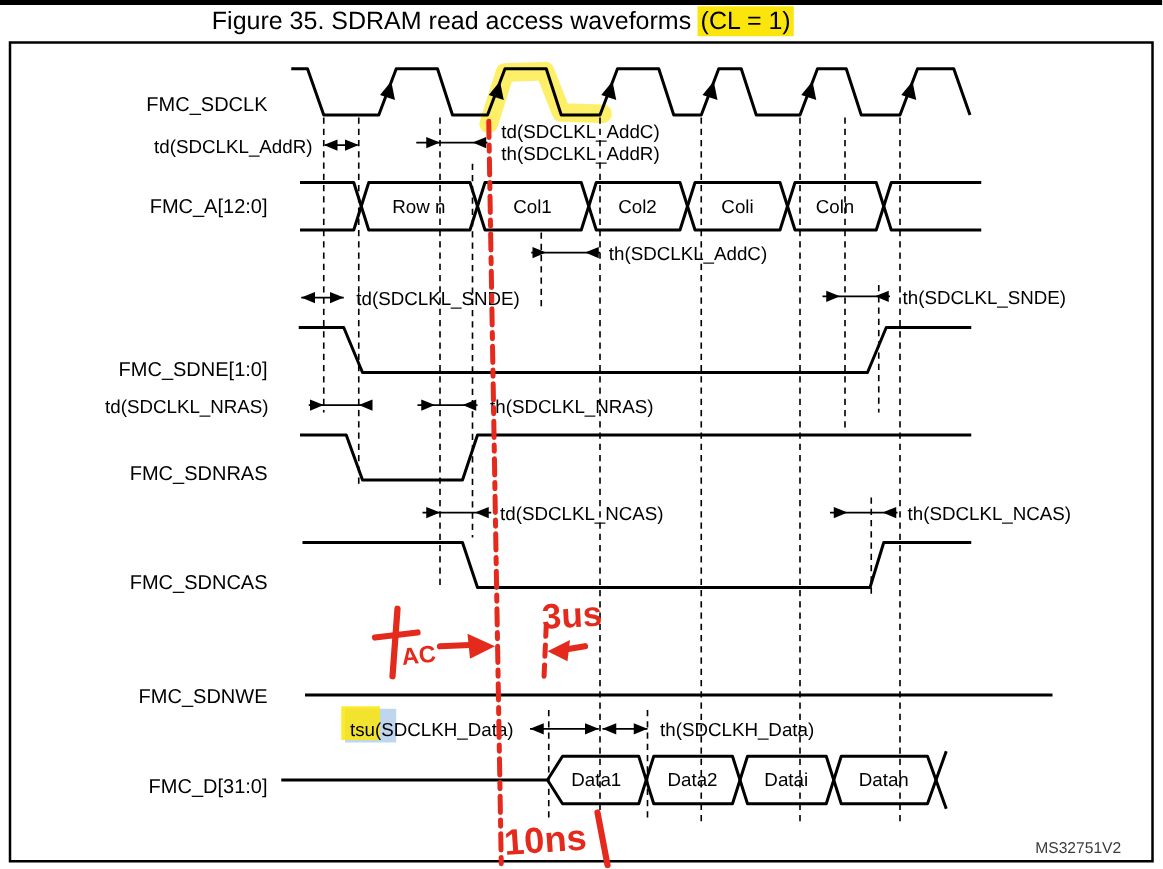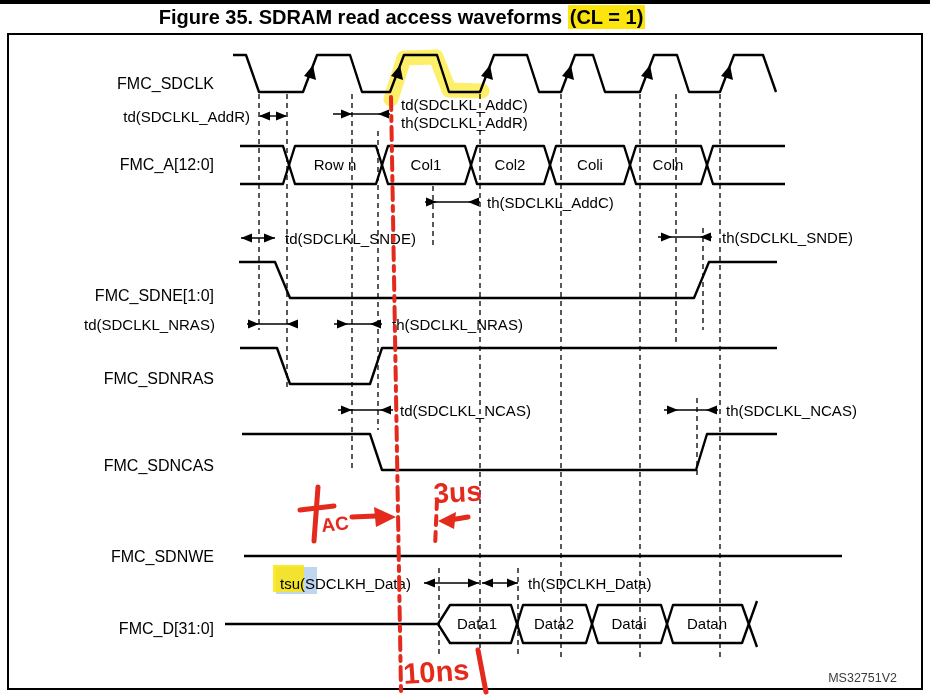--- a/index.html
+++ b/index.html
@@ -1,20 +1,20 @@
 <!DOCTYPE html>
 <html><head>
 <meta charset="utf-8">
 <style>
   html,body{margin:0;padding:0;background:#fff;}
   #stage{position:relative;width:930px;height:695px;background:#fff;overflow:hidden;
          font-family:"Liberation Sans",sans-serif;}
   .topline{position:absolute;left:0;top:0;width:930px;height:4px;background:#000;}
   .title{position:absolute;left:0;top:6px;width:804px;text-align:center;
-         font-size:20px;font-weight:bold;color:#000;white-space:pre;}
+         font-size:20px;font-weight:normal;color:#000;white-space:pre;}
   .title .hl{background:#fbe50c;padding:1px 2px;}
   svg{position:absolute;left:0;top:0;}
   .wave{fill:none;stroke:#000;stroke-width:2.4;stroke-linejoin:round;}
   .thinline{stroke:#000;stroke-width:1.4;}
   .dash{stroke:#000;stroke-width:1.3;stroke-dasharray:5 4;}
   .ah{fill:#000;stroke:none;}
   .lbl{font-size:16px;fill:#000;}
   .tlbl{font-size:15px;fill:#000;}
   .cell{font-size:15px;fill:#000;text-anchor:middle;}
   .end{text-anchor:end;}

